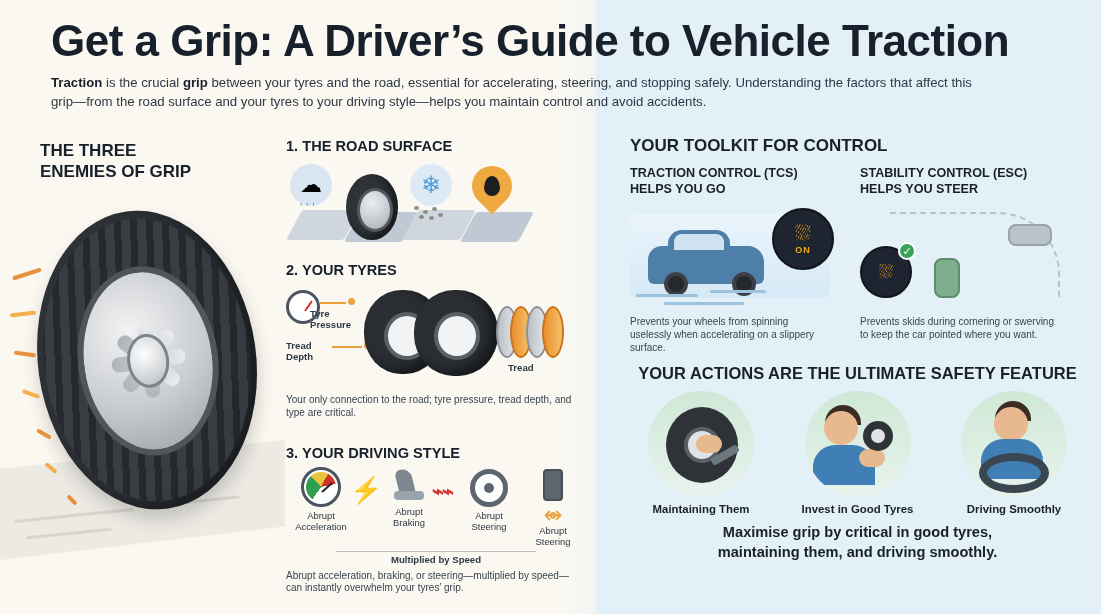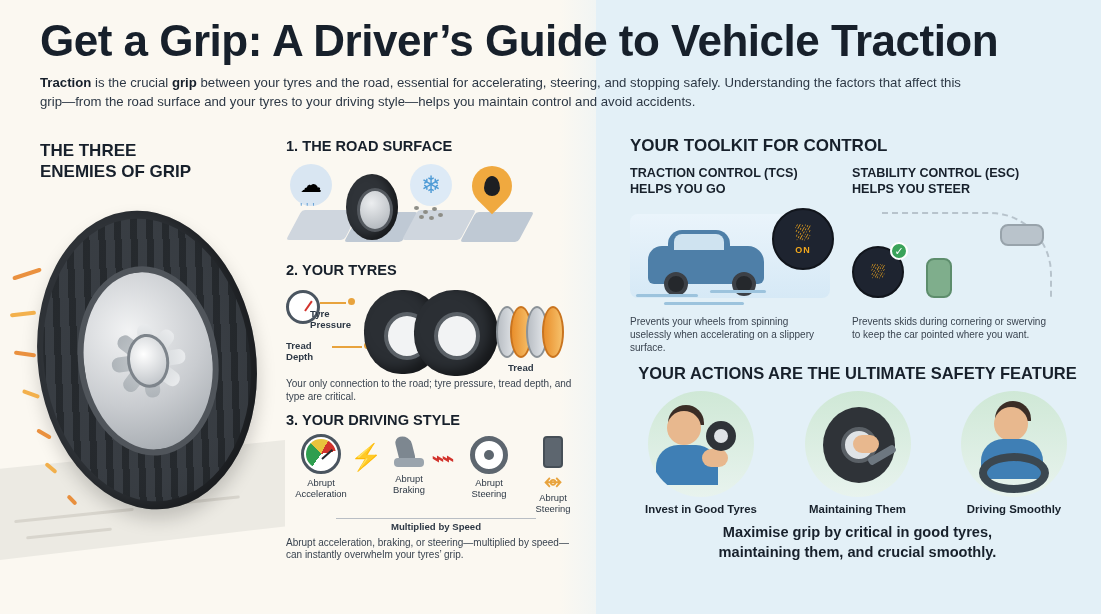--- a/index.html
+++ b/index.html
@@ -13,21 +13,21 @@
   }
   #root { position:absolute; inset:0; }
 
   
   .bg-left  { position:absolute; left:0; top:0; width:604px; height:614px; background:#fbf8f1; }
   .bg-right { position:absolute; left:596px; top:0; width:505px; height:614px; background:#e3f0f7; }
   .bg-fade  { position:absolute; left:560px; top:0; width:90px; height:614px;
               background:linear-gradient(to right,#fbf8f100,#e3f0f7ff); }
 
   
-  .header { position:absolute; left:6px; top:0; width:994px; height:120px; padding:18px 34px 0 34px; }
+  .header { position:absolute; left:17px; top:0; width:994px; height:120px; padding:18px 34px 0 34px; }
   .title {
     font-size:44px; font-weight:bold; color:#17202b; letter-spacing:-0.5px;
     line-height:1.05; white-space:nowrap;
   }
   .subtitle {
     margin-top:10px; font-size:13.2px; color:#2d3845; line-height:1.42; max-width:1035px;
   }
   .subtitle b { font-weight:bold; color:#17202b; }
   .tiny { font-size:10px; color:#3a4450; line-height:1.28; }
 
@@ -180,21 +180,21 @@
   .squiggle { font-size:22px; color:#e8a33d; font-weight:bold; }
 
   .mult {
     text-align:center; font-size:9.6px; color:#2d3845; font-weight:bold;
     border-top:1px solid #b9bec4; width:200px; margin:6px auto 5px auto; padding-top:2px;
   }
 
   
   .right { position:absolute; left:630px; top:136px; width:455px; }
   .right-head { font-size:17px; font-weight:bold; color:#17202b; }
-  .two-col { display:flex; gap:12px; margin-top:10px; }
+  .two-col { display:flex; gap:20px; margin-top:10px; }
   .col { width:210px; }
   .col-head { font-size:12.6px; font-weight:bold; color:#17202b; line-height:1.25; min-height:32px; }
 
   .tcs-art { position:relative; height:112px; margin-top:4px; }
   .ice-bg {
     position:absolute; left:0; top:12px; width:200px; height:84px;
     background:linear-gradient(#eaf4fb,#d6e9f6); border-radius:8px;
   }
   .car-body {
     position:absolute; left:18px; top:44px; width:116px; height:38px;
@@ -373,24 +373,24 @@
 
         <div class="stack-ring grey" style="left:210px; top:22px;"></div>
         <div class="stack-ring" style="left:224px; top:22px;"></div>
         <div class="stack-ring grey" style="left:240px; top:22px;"></div>
         <div class="stack-ring" style="left:256px; top:22px;"></div>
         <div class="lbl-lead" style="left:222px; top:78px;">
           <span>Tread</span>
         </div>
       </div>
 
-      <div class="tiny" style="width:286px; margin-top:2px;">Your only connection to the road; tyre pressure, tread depth, and type are critical.</div>
-    </div>
-
-    <div class="mid-block" style="margin-top:8px;">
+      <div class="tiny" style="width:286px; margin-top:18px;">Your only connection to the road; tyre pressure, tread depth, and type are critical.</div>
+    </div>
+
+    <div class="mid-block" style="margin-top:25px;">
       <div class="mid-head">3. YOUR DRIVING STYLE</div>
 
       <div class="drive-art">
         <div class="ds-item" style="left:0px; top:0px;">
           <div class="speedo"></div>
           <div class="ds-label">
             <span>Abrupt</span><br>
             <span>Acceleration</span>
           </div>
         </div>
@@ -480,50 +480,50 @@
         <div class="tiny" style="width:196px; margin-top:2px;">Prevents skids during cornering or swerving to keep the car pointed where you want.</div>
       </div>
     </div>
 
     <div class="actions-head">YOUR ACTIONS ARE THE ULTIMATE SAFETY FEATURE</div>
 
     <div class="actions-row">
 
       <div class="action">
         <div class="act-circle">
+          <div style="position:absolute; left:18px; top:16px; width:72px; height:76px; border-radius:50%; background:#2f3338;"></div>
+          <div style="position:absolute; left:36px; top:36px; width:36px; height:36px; border-radius:50%; background:#dfe3e6; border:4px solid #5a6066;"></div>
+          <div class="hand" style="left:48px; top:44px;"></div>
+          <div class="tool-wrench" style="left:62px; top:60px;"></div>
+        </div>
+        <div class="act-label">Maintaining Them</div>
+      </div>
+
+      <div class="action">
+        <div class="act-circle">
           <div class="person-hair" style="left:20px; top:14px;"></div>
           <div class="person-head" style="left:19px; top:20px;"></div>
           <div class="person-body" style="left:8px;  top:54px;"></div>
           <div class="hand" style="left:54px; top:58px;"></div>
           <div style="position:absolute; left:58px; top:30px; width:30px; height:30px; border-radius:50%; background:#2f3338;"></div>
           <div style="position:absolute; left:66px; top:38px; width:14px; height:14px; border-radius:50%; background:#dfe3e6;"></div>
         </div>
         <div class="act-label">Invest in Good Tyres</div>
       </div>
 
       <div class="action">
         <div class="act-circle">
-          <div style="position:absolute; left:18px; top:16px; width:72px; height:76px; border-radius:50%; background:#2f3338;"></div>
-          <div style="position:absolute; left:36px; top:36px; width:36px; height:36px; border-radius:50%; background:#dfe3e6; border:4px solid #5a6066;"></div>
-          <div class="hand" style="left:48px; top:44px;"></div>
-          <div class="tool-wrench" style="left:62px; top:60px;"></div>
-        </div>
-        <div class="act-label">Maintaining Them</div>
-      </div>
-
-      <div class="action">
-        <div class="act-circle">
           <div class="person-hair" style="left:34px; top:10px;"></div>
           <div class="person-head" style="left:33px; top:16px;"></div>
           <div class="person-body" style="left:20px; top:48px;"></div>
           <div style="position:absolute; left:18px; top:62px; width:70px; height:40px; border-radius:50%; border:8px solid #3b4750; background:transparent;"></div>
         </div>
         <div class="act-label">Driving Smoothly</div>
       </div>
     </div>
 
     <div class="closing">
       <span>Maximise grip by critical in good tyres,</span><br>
-      <span>maintaining them, and crucial smoothly.</span>
+      <span>maintaining them, and driving smoothly.</span>
     </div>
   </div>
 
 </div>
 
 </body></html>

